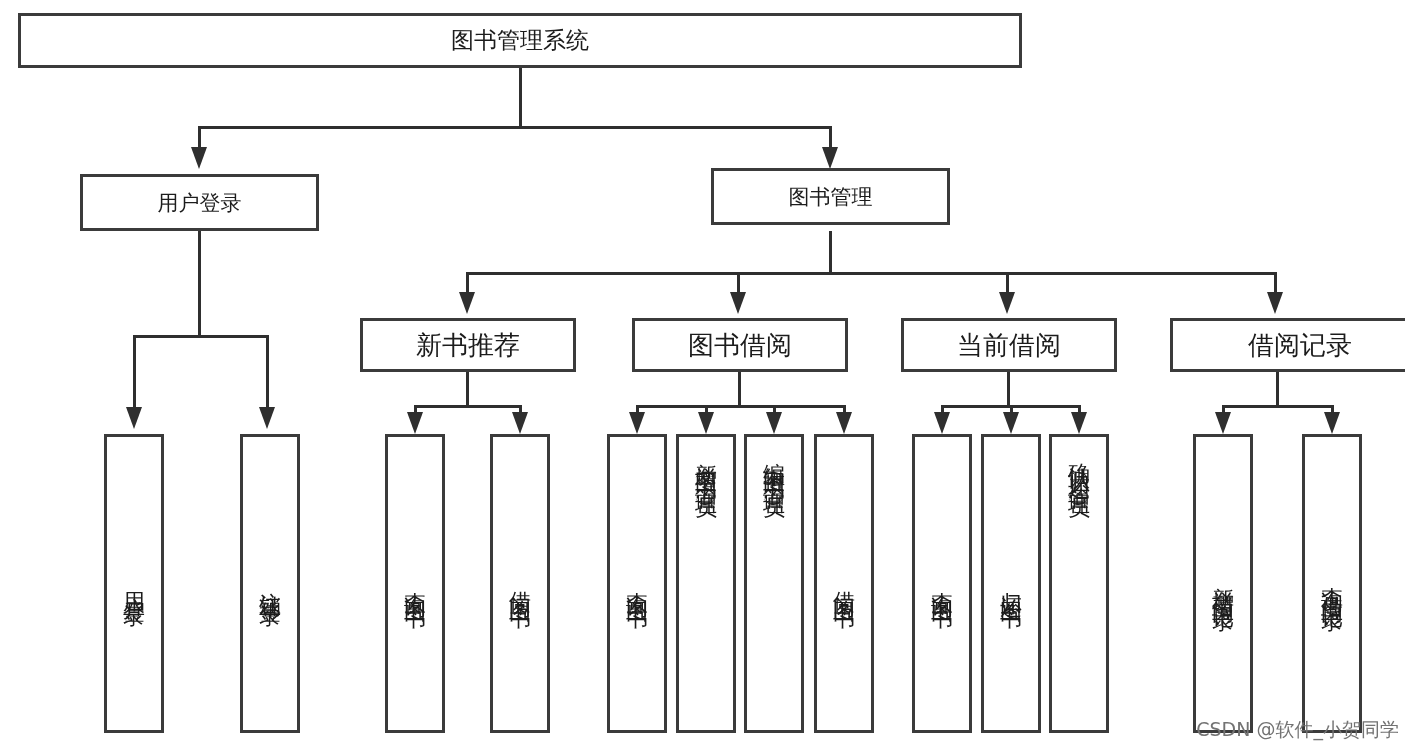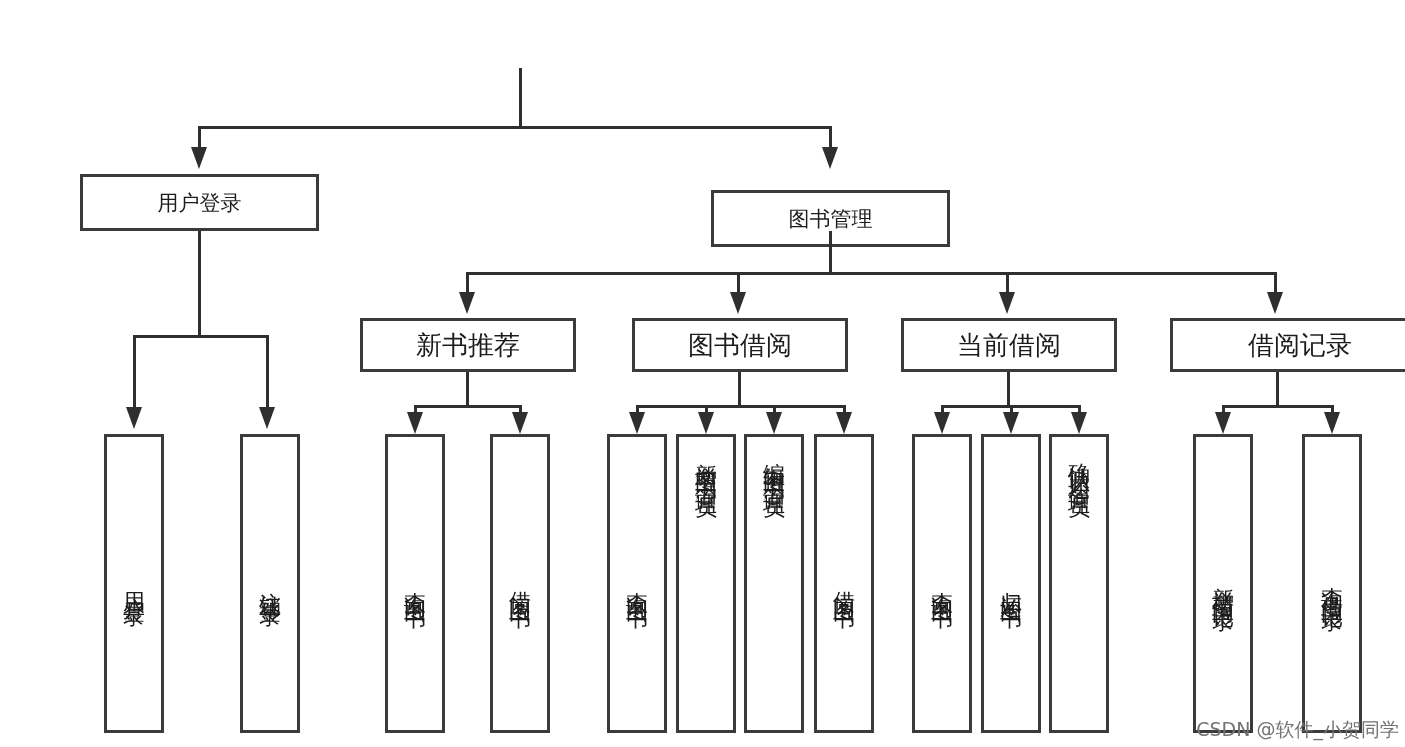--- a/index.html
+++ b/index.html
@@ -80,33 +80,36 @@
     color: #737373;
     white-space: nowrap;
     font-family: "DejaVu Sans", "Liberation Sans", sans-serif;
   }
 </style>
 </head>
 <body>
 
 <div id="canvas">
 
+  <div class="node root" style="left:18px; top:13px; width:1004px; height:55px;">
+    <span>图书管理系统</span>
+  </div>
 
   <div class="lineV" style="left:519px; top:68px; width:3px; height:58px;"></div>
 
   <div class="lineH" style="left:198px; top:126px; width:634px; height:3px;"></div>
   <div class="lineV" style="left:198px; top:126px; width:3px; height:21px;"></div>
   <div class="lineV" style="left:829px; top:126px; width:3px; height:21px;"></div>
   <div class="arrow" style="left:191px; top:147px;"></div>
   <div class="arrow" style="left:822px; top:147px;"></div>
 
   <div class="node lvl1" style="left:80px; top:174px; width:239px; height:57px;">
     <span>用户登录</span>
   </div>
-  <div class="node lvl1" style="left:711px; top:190px; width:239px; height:57px;justify-content:center;">
+  <div class="node lvl1" style="left:711px; top:168px; width:239px; height:57px;justify-content:center;">
     <span>图书管理</span>
   </div>
 
   <div class="lineV" style="left:198px; top:231px; width:3px; height:104px;"></div>
   <div class="lineH" style="left:133px; top:335px; width:136px; height:3px;"></div>
   <div class="lineV" style="left:133px; top:335px; width:3px; height:72px;"></div>
   <div class="lineV" style="left:266px; top:335px; width:3px; height:72px;"></div>
   <div class="arrow" style="left:126px; top:407px;"></div>
   <div class="arrow" style="left:259px; top:407px;"></div>
 

